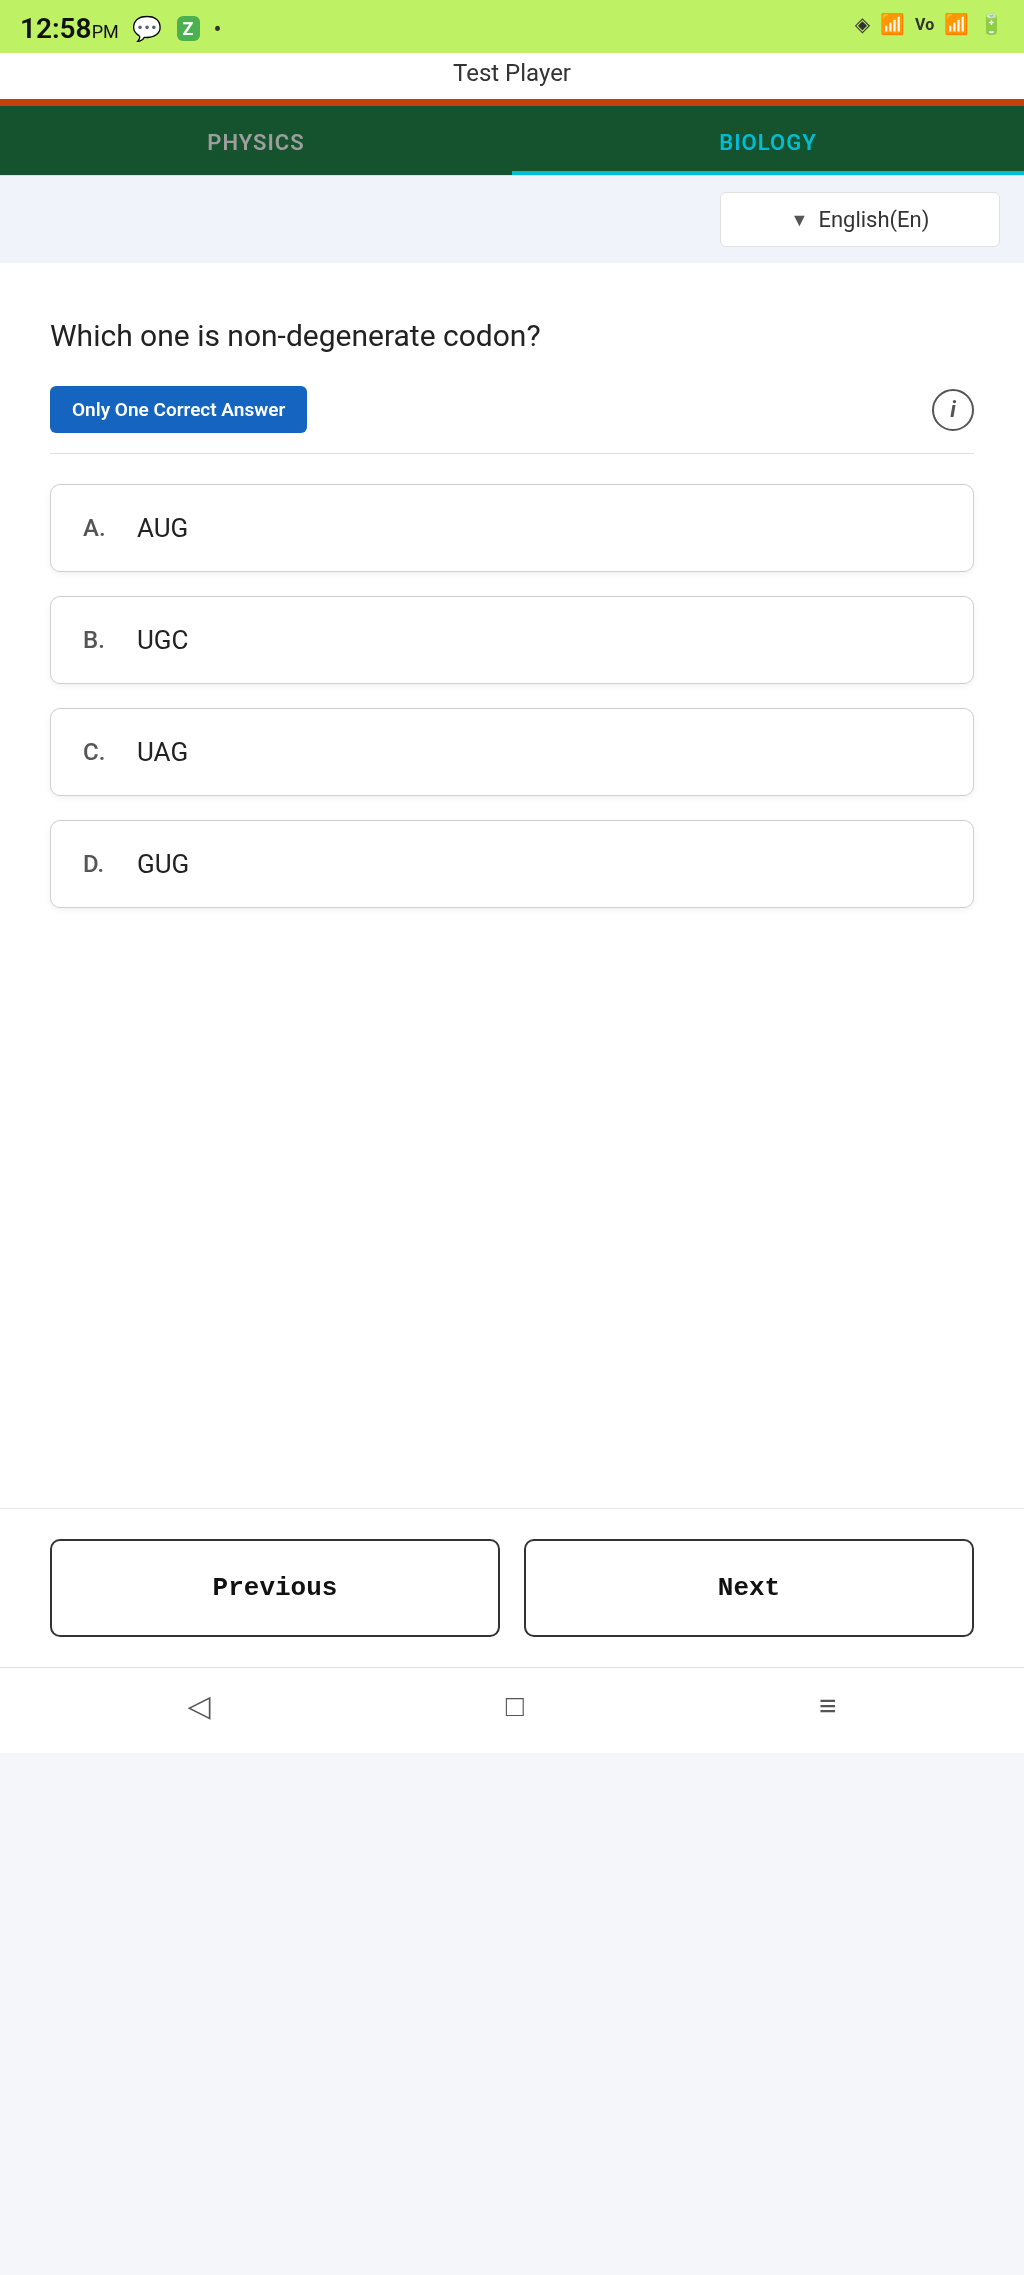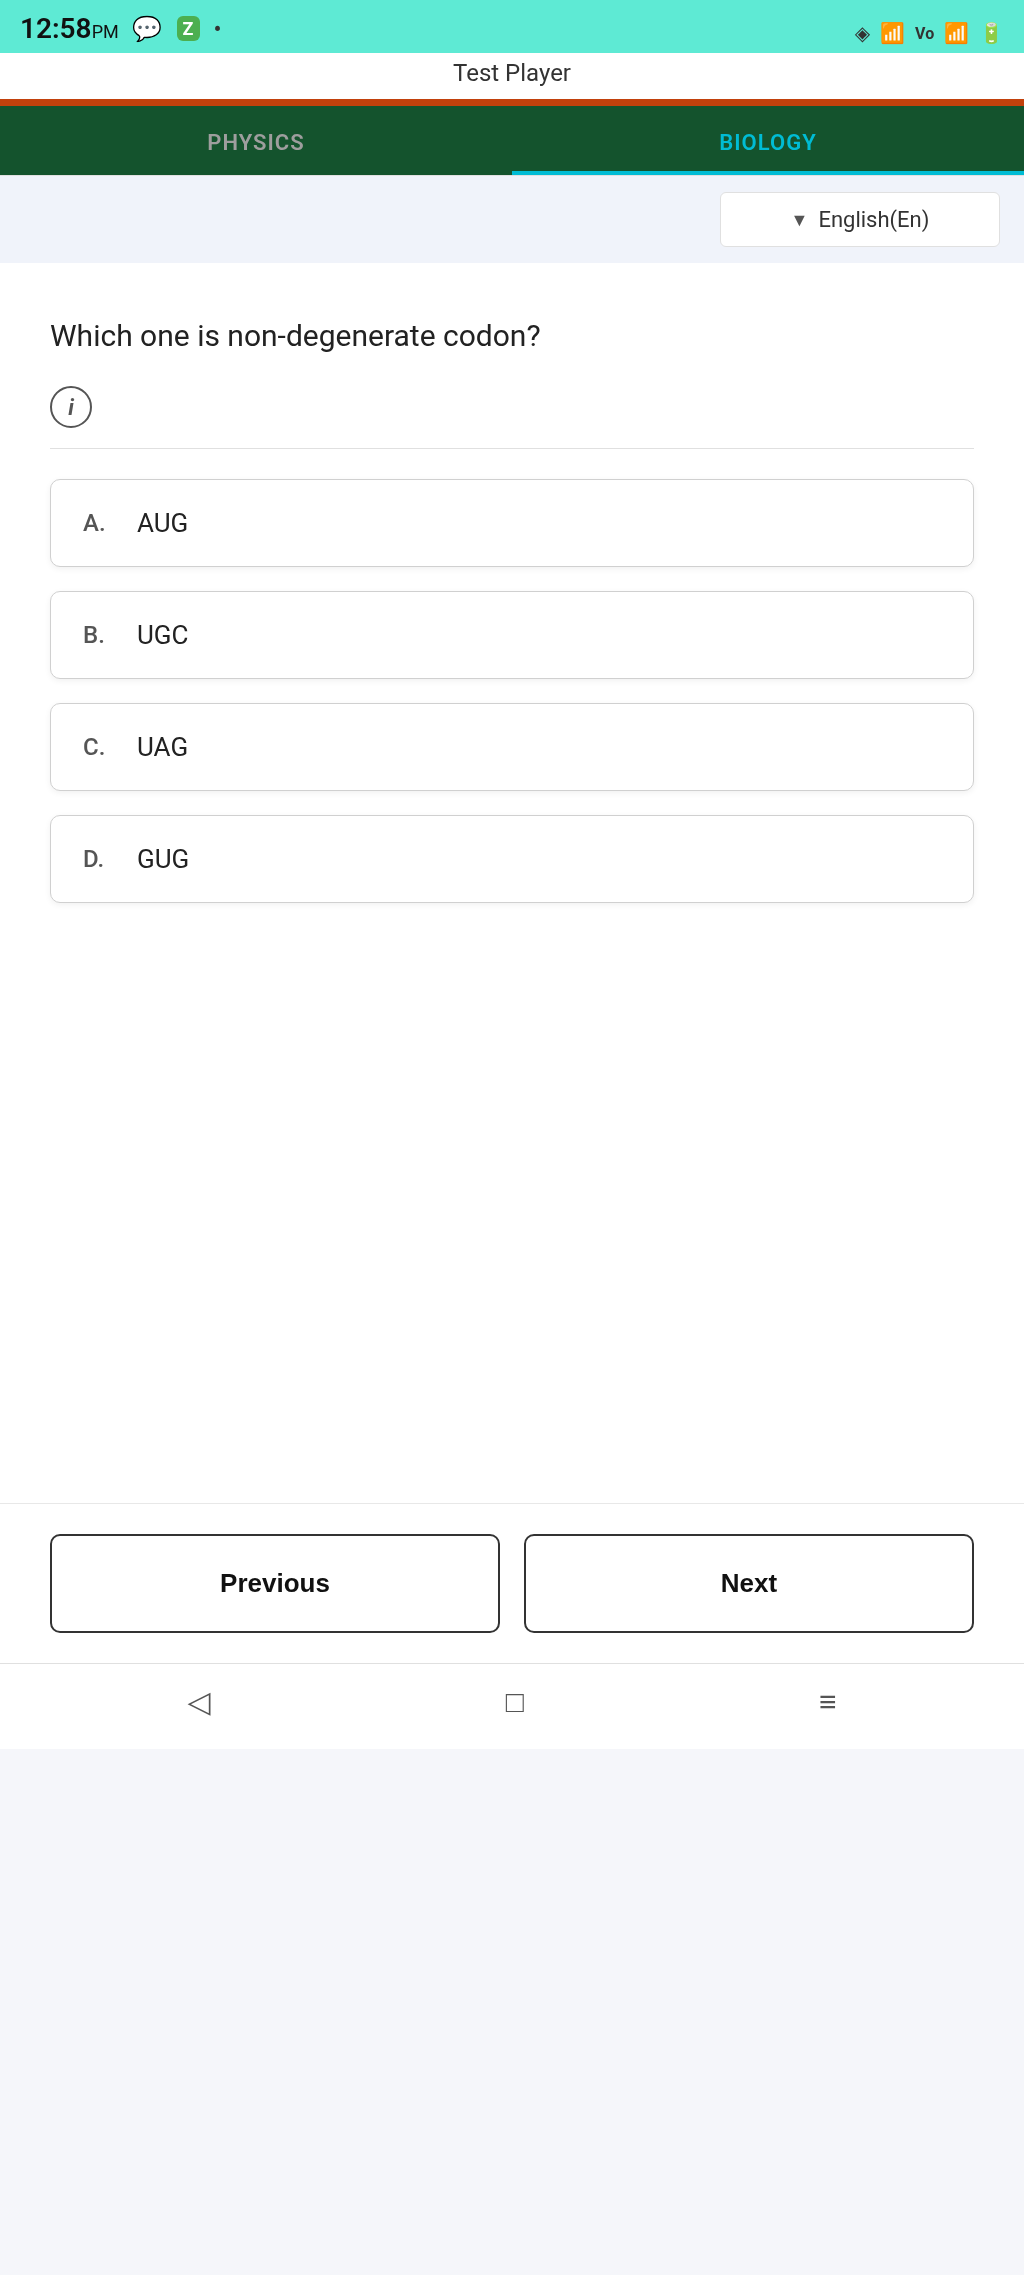--- a/index.html
+++ b/index.html
@@ -7,25 +7,25 @@
     body {
       font-family: -apple-system, BlinkMacSystemFont, 'Segoe UI', Roboto, sans-serif;
       background: #f5f6fa;
       width: 1024px;
       min-height: 2275px;
       overflow-x: hidden;
     }
 
     
     .status-bar {
-      background: #5eead4;
+      background: #bef264;
       padding: 12px 20px 8px;
       display: flex;
       justify-content: space-between;
-      align-items: flex-end;
+      align-items: flex-start;
     }
     .status-time {
       font-size: 28px;
       font-weight: 600;
       color: #111;
     }
     .status-time .ampm {
       font-size: 18px;
       font-weight: 400;
     }
@@ -199,20 +199,21 @@
       flex: 1;
       padding: 32px 20px;
       font-size: 26px;
       font-weight: 700;
       border: 2px solid #333;
       border-radius: 10px;
       background: #ffffff;
       color: #111;
       cursor: pointer;
       text-align: center;
+      font-family: Liberation Mono, monospace;
     }
 
     
     .bottom-nav {
       background: #ffffff;
       display: flex;
       justify-content: space-around;
       align-items: center;
       padding: 20px 40px 30px;
       border-top: 1px solid #e0e0e0;
@@ -262,20 +263,21 @@
     <span class="chevron">▼</span>
     <span>English(En)</span>
   </div>
 </div>
 
 <div class="main-content">
 
   <div class="question-text">Which one is non-degenerate codon?</div>
 
   <div class="answer-type-row">
+    <div class="answer-type-badge">Only One Correct Answer</div>
     <div class="info-icon">
       <span>i</span>
     </div>
   </div>
 
   <div class="divider"></div>
 
   <div class="options-container">
 
     <div class="option-card">

